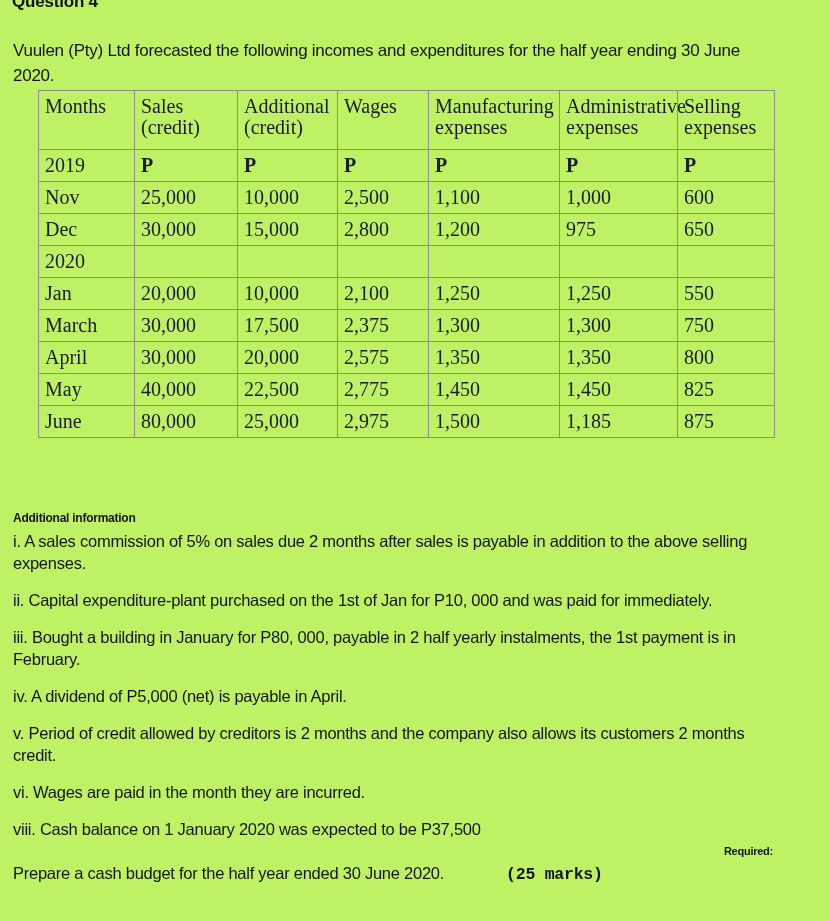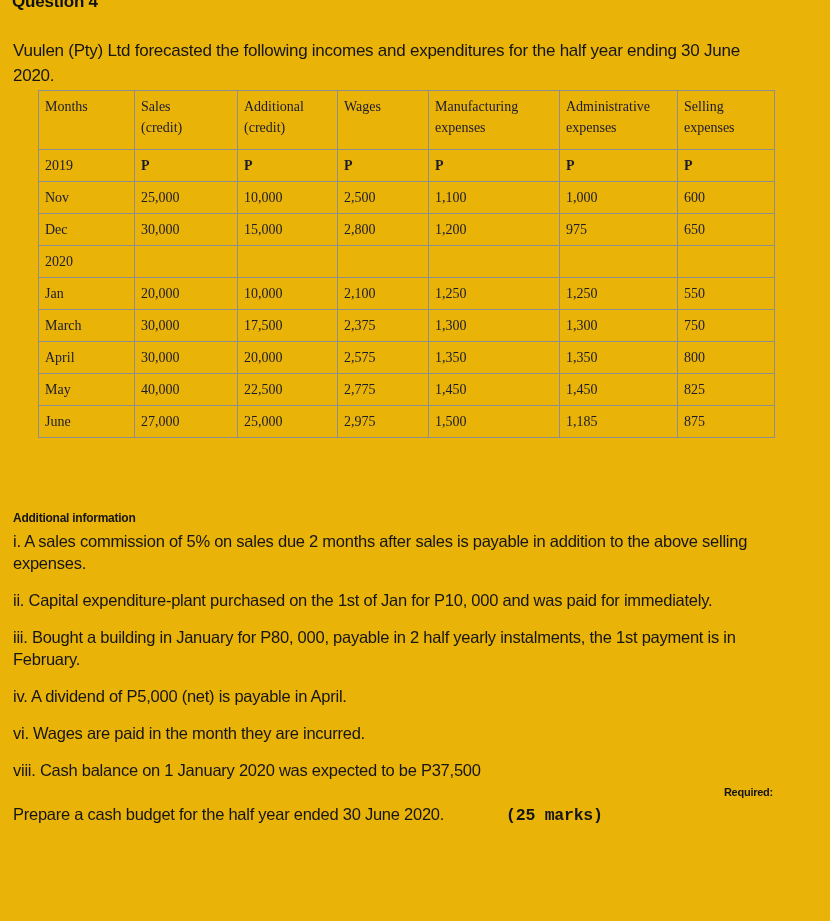--- a/index.html
+++ b/index.html
@@ -11,21 +11,21 @@
     width: 830px;
     height: 921px;
     overflow: hidden;
     font-family: "Liberation Sans", sans-serif;
     color: #1a1a1a;
   }
   .page {
     position: relative;
     width: 830px;
     height: 921px;
-    background: #eab308;
+    background: #bef264;
   }
 
   
   .question-heading {
     position: absolute;
     left: 12px;
     top: -8px;
     font-family: "Liberation Sans", sans-serif;
     font-weight: bold;
     font-size: 17px;
@@ -48,21 +48,21 @@
 
   
   .table-wrap {
     position: absolute;
     left: 38px;
     top: 90px;
   }
   table.forecast {
     border-collapse: collapse;
     font-family: "Liberation Serif", serif;
-    font-size: 14px;
+    font-size: 20px;
     color: #1b1b2e;
     table-layout: fixed;
     width: 718px;
   }
   table.forecast td {
     border: 1px solid #8e8e8e;
     padding: 5px 0 5px 6px;
     vertical-align: top;
     line-height: 21px;
     height: 21px;
@@ -261,37 +261,38 @@
           <td>40,000</td>
           <td>22,500</td>
           <td>2,775</td>
           <td>1,450</td>
           <td>1,450</td>
           <td>825</td>
         </tr>
 
         <tr>
           <td>June</td>
-          <td>27,000</td>
+          <td>80,000</td>
           <td>25,000</td>
           <td>2,975</td>
           <td>1,500</td>
           <td>1,185</td>
           <td>875</td>
         </tr>
       </tbody>
     </table>
   </div>
 
   <div class="addinfo">
     <div class="title">Additional information</div>
     <p class="item first tight">i. A sales commission of 5% on sales due 2 months after sales is payable in addition to the above selling expenses.</p>
     <p class="item" style="margin-top:15px">ii. Capital expenditure-plant purchased on the 1st of Jan for P10, 000 and was paid for immediately.</p>
     <p class="item">iii. Bought a building in January for P80, 000, payable in 2 half yearly instalments, the 1st payment is in February.</p>
     <p class="item">iv. A dividend of P5,000 (net) is payable in April.</p>
+    <p class="item">v. Period of credit allowed by creditors is 2 months and the company also allows its customers 2 months credit.</p>
     <p class="item">vi. Wages are paid in the month they are incurred.</p>
     <p class="item tight">viii. Cash balance on 1 January 2020 was expected to be P37,500</p>
 
     <div class="required-label">Required:</div>
     <div class="required-row">
       <span>Prepare a cash budget for the half year ended 30 June 2020.</span><span class="marks">(25 marks)</span>
     </div>
   </div>
 
 </div>

